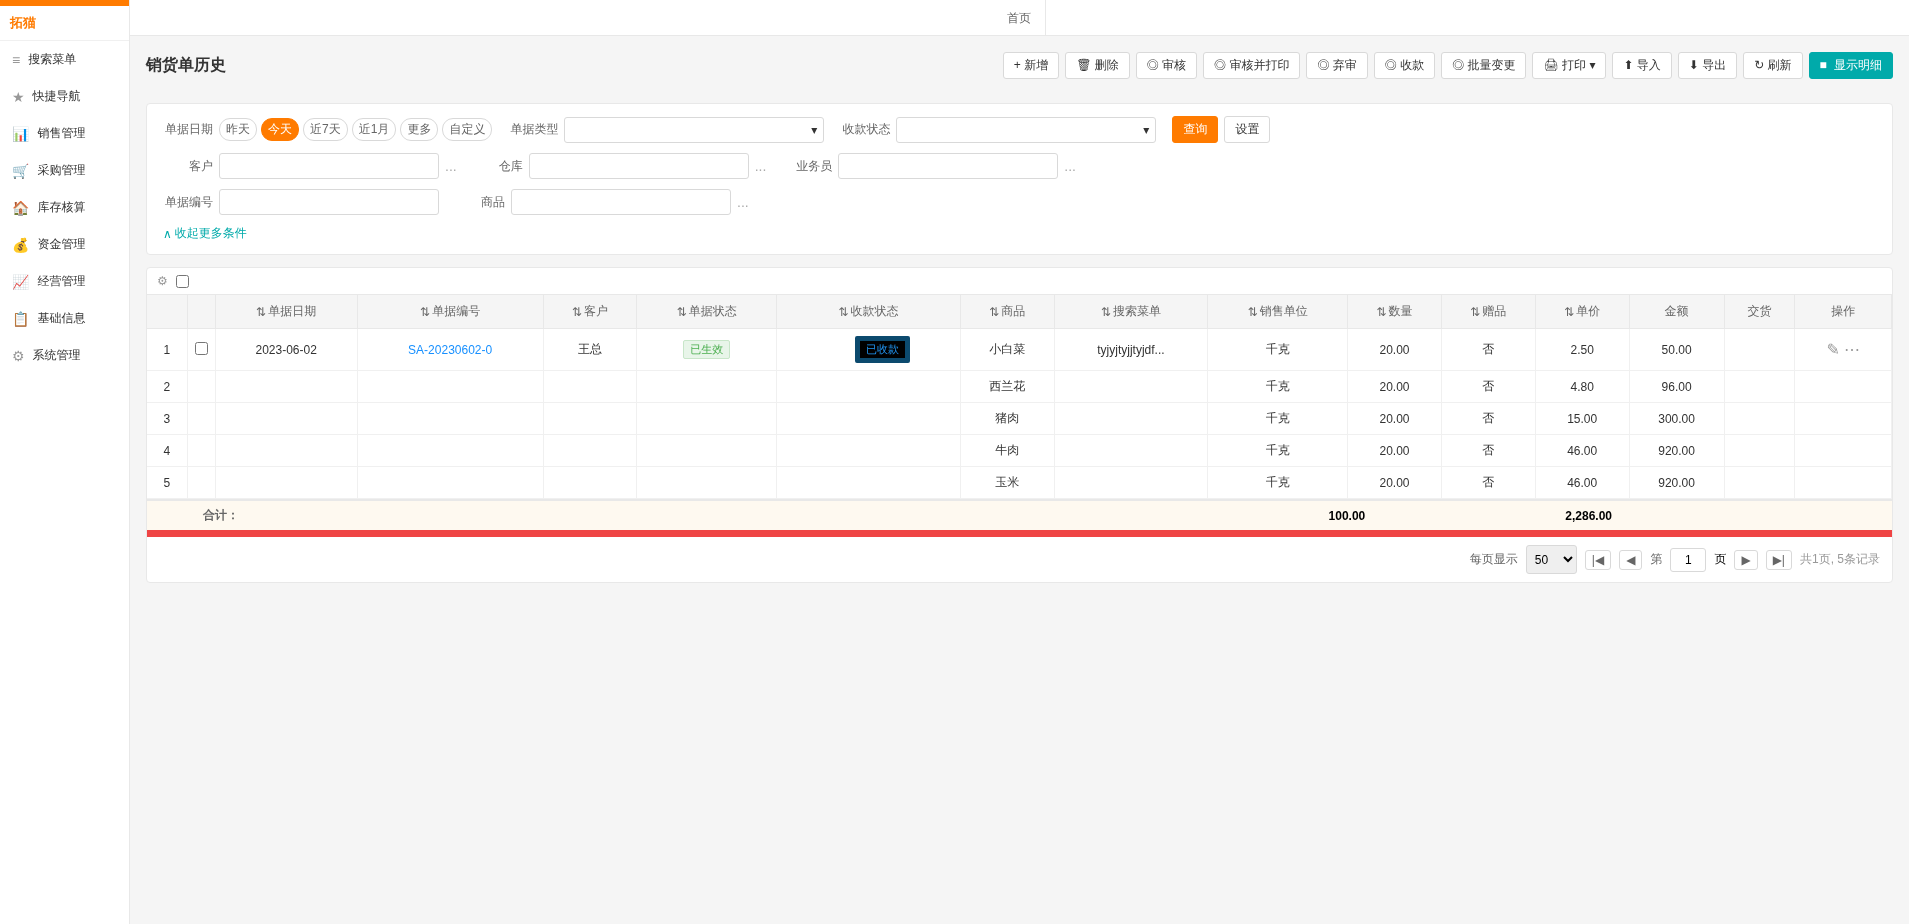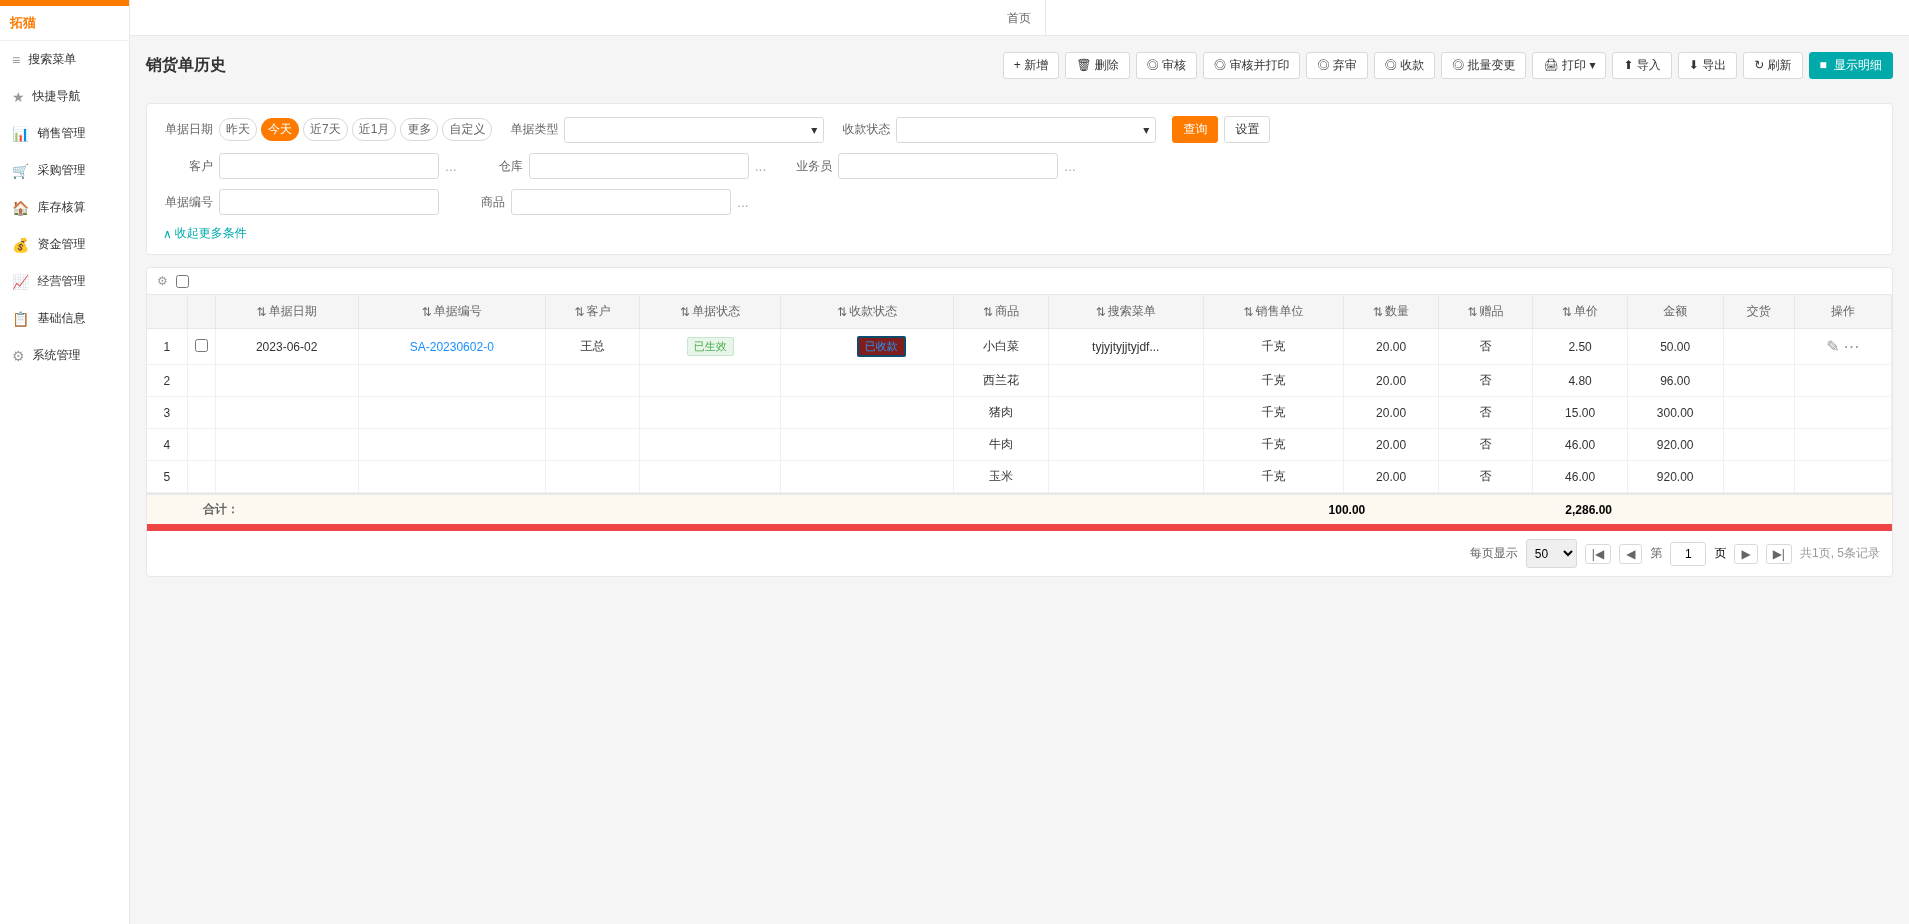--- a/index.html
+++ b/index.html
@@ -53,21 +53,21 @@
     
     .table-container { background: #fff; border: 1px solid #e8e8e8; border-radius: 4px; overflow: hidden; }
     .table-settings-row { padding: 6px 10px; border-bottom: 1px solid #e8e8e8; display: flex; align-items: center; gap: 8px; }
     .settings-icon { color: #999; cursor: pointer; }
     table { width: 100%; border-collapse: collapse; }
     thead tr { background: #f5f5f5; }
     th { padding: 8px 6px; text-align: center; color: #666; border-bottom: 1px solid #e8e8e8; border-right: 1px solid #e8e8e8; white-space: nowrap; font-weight: normal; }
     td { padding: 7px 6px; text-align: center; border-bottom: 1px solid #f0f0f0; border-right: 1px solid #f0f0f0; color: #333; }
     .status-badge { display: inline-block; padding: 1px 6px; border-radius: 2px; font-size: 11px; }
     .status-effective { background: #e8f5e9; color: #4caf50; border: 1px solid #c8e6c9; }
-    .status-collected { background: #7f1d1d; color: #2196f3; border: 2px solid #0c4a6e; margin-left: 28px; }
+    .status-collected { background: #000000; color: #2196f3; border: 5px solid #0c4a6e; margin-left: 28px; }
     .action-btn { color: #999; cursor: pointer; font-size: 16px; margin: 0 2px; }
 
     
     .summary-row { background: #fef9f0; display: flex; align-items: center; padding: 6px 0; border-top: 2px solid #e8e8e8; }
     .summary-label { padding: 0 16px; color: #666; font-weight: bold; }
 
     
     .pagination { display: flex; align-items: center; justify-content: flex-end; padding: 8px 12px; border-top: 7px solid #ef4444; gap: 8px; }
     .page-size-label { color: #666; }
     .page-size-select { border: 1px solid #d9d9d9; border-radius: 3px; padding: 2px 4px; height: 29px; }

